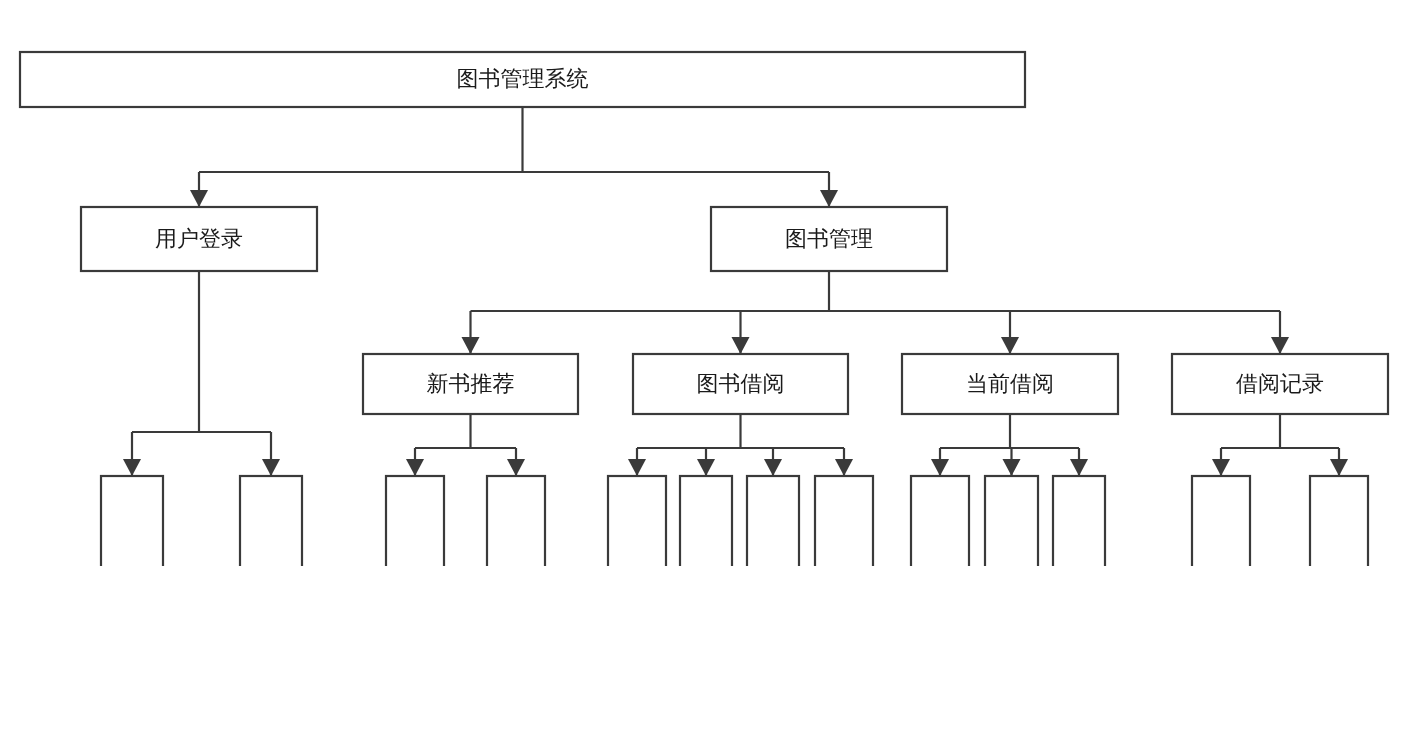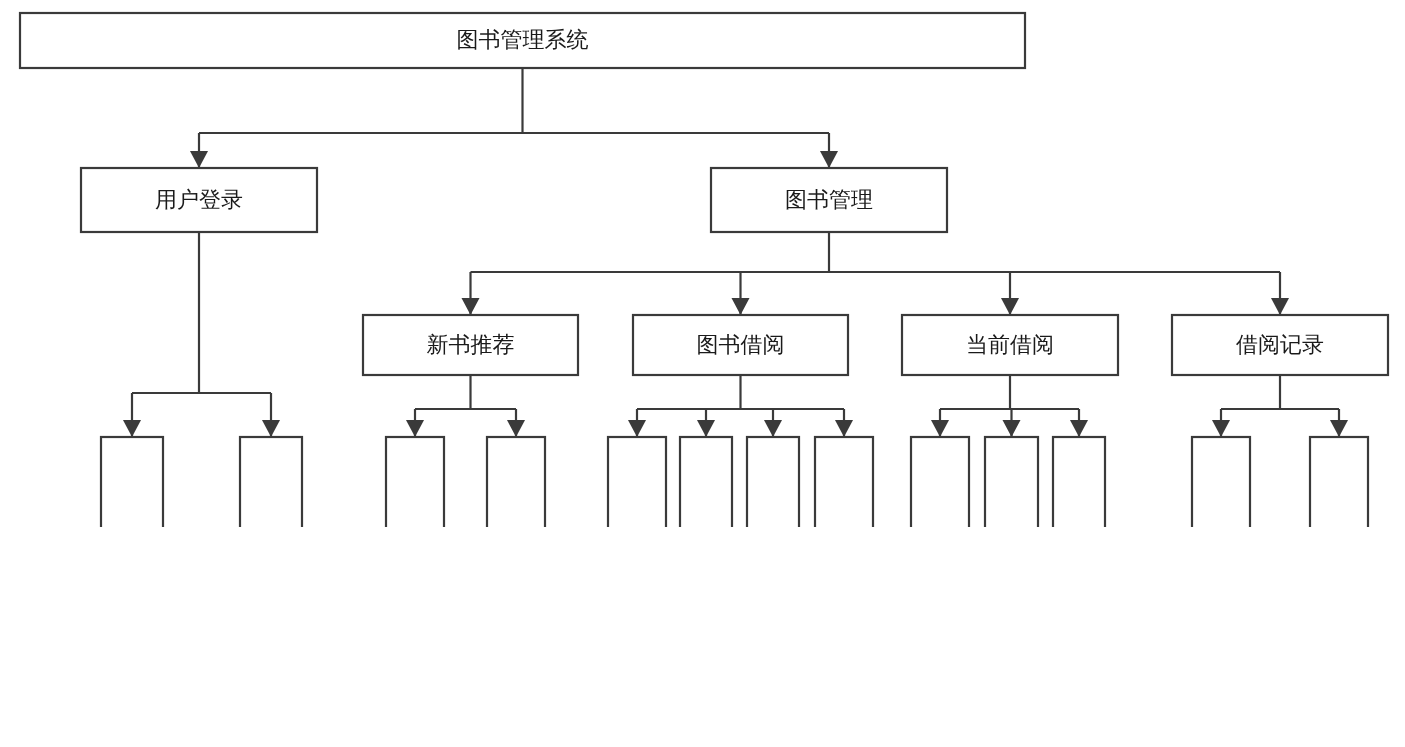--- a/index.html
+++ b/index.html
@@ -10,20 +10,21 @@
   }
   body {
     font-family: "Liberation Sans", "DejaVu Sans", sans-serif;
   }
   #canvas {
     position: relative;
     width: 1405px;
     height: 527px;
     background: #ffffff;
     overflow: hidden;
+    margin-top: 39px;
   }
   svg#diagram {
     position: absolute;
     left: 0;
     top: 0;
     width: 1405px;
     height: 747px;
   }
   .node-rect {
     fill: #ffffff;

